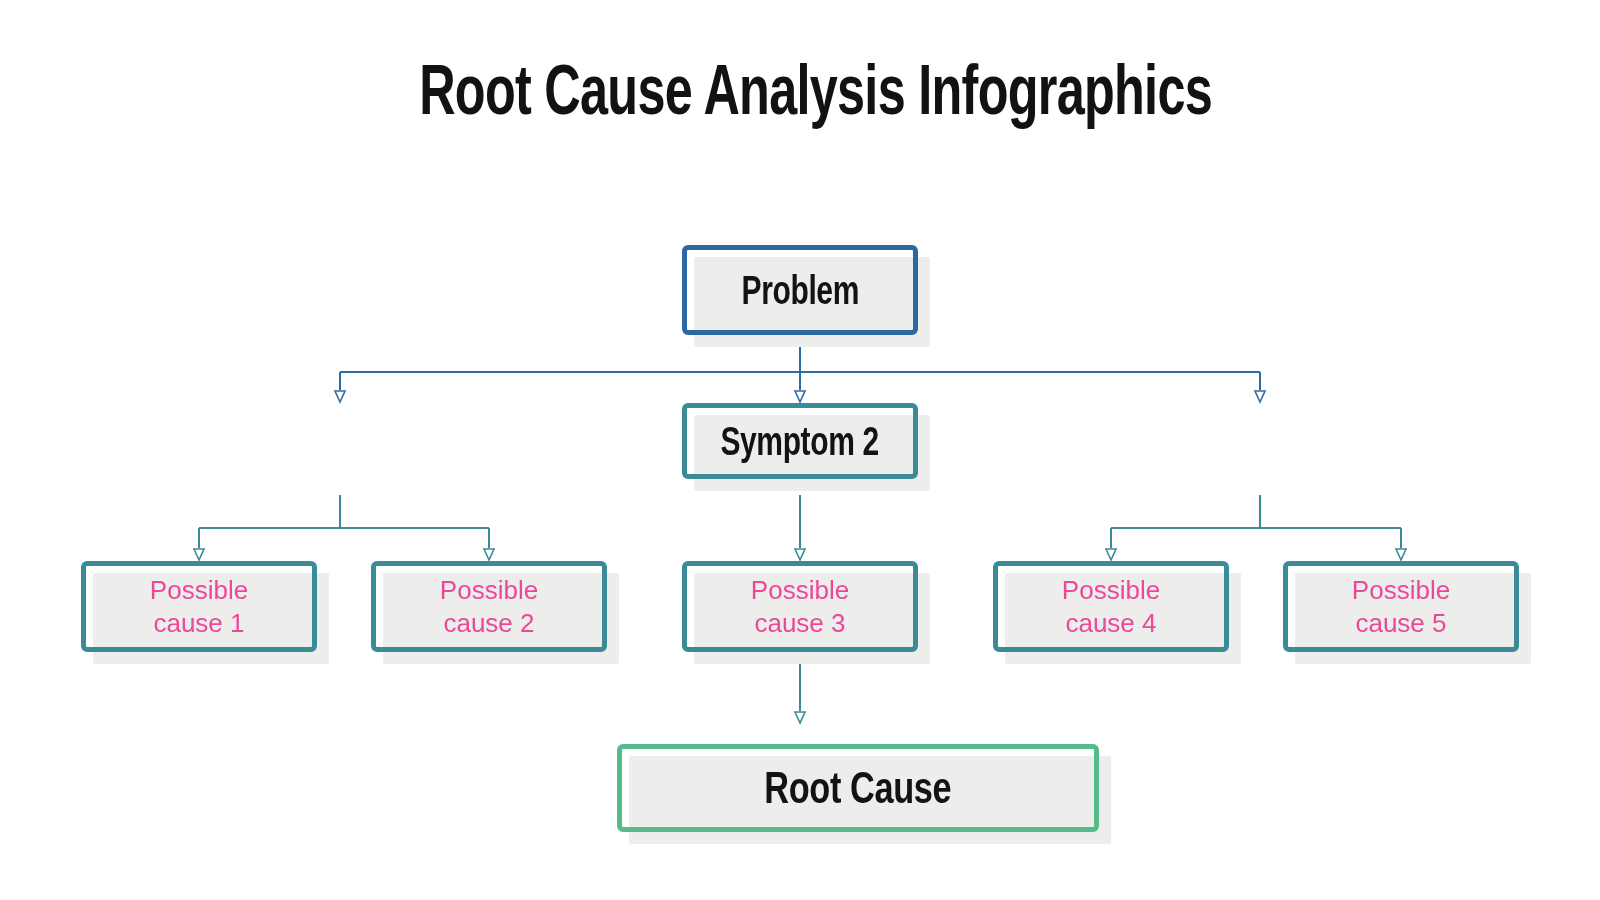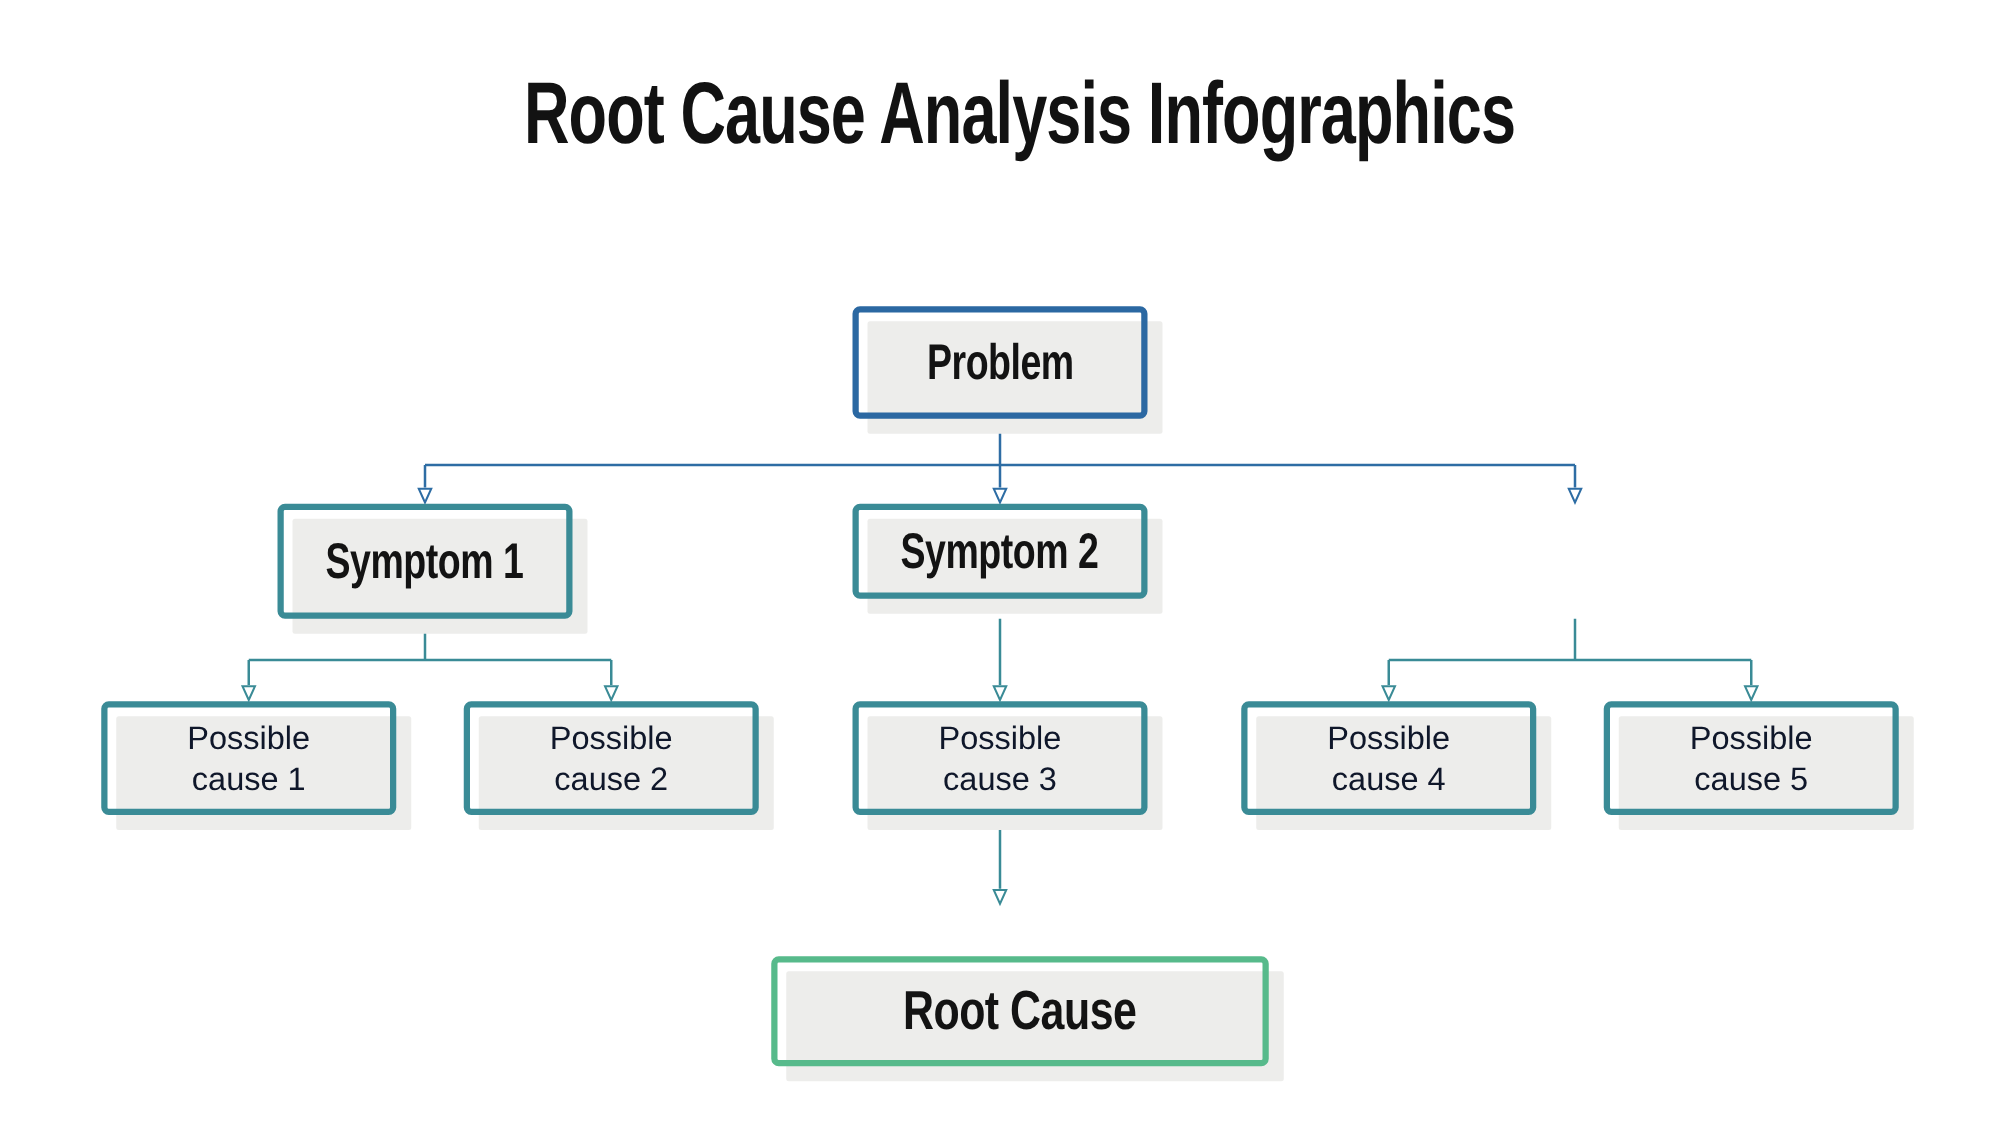--- a/index.html
+++ b/index.html
@@ -50,21 +50,21 @@
   .heading {
     display:inline-block;
     font-weight:700; font-size:40px; letter-spacing:-0.5px;
     transform:scaleX(.75); transform-origin:center;
     color:#131313; white-space:pre-line;
   }
   .heading.big { font-size:44px; transform:scaleX(.78); }
   .plain {
     display:inline-block;
     font-size:26px; font-weight:400; line-height:1.25;
-    color:#0f172a; white-space:pre-line;
+    color:#ec4899; white-space:pre-line;
   }
 </style>
 </head>
 <body>
 
 <div class="stage">
 
   <div class="title">
     <span>Root Cause Analysis Infographics</span>
   </div>
@@ -93,27 +93,20 @@
   </svg>
 
   <div class="node blue" style="left:682px; top:245px; width:236px; height:90px;">
     <div class="shadow"></div>
     <div class="frame"></div>
     <div class="label">
         <span class="heading">Problem</span>
       </div>
   </div>
 
-  <div class="node teal" style="left:222px; top:403px; width:236px; height:92px;">
-    <div class="shadow"></div>
-    <div class="frame"></div>
-    <div class="label">
-        <span class="heading">Symptom 1</span>
-      </div>
-  </div>
 
   <div class="node teal" style="left:682px; top:403px; width:236px; height:76px;">
     <div class="shadow"></div>
     <div class="frame"></div>
     <div class="label">
         <span class="heading">Symptom 2</span>
       </div>
   </div>
 
 
@@ -155,21 +148,21 @@
 
   <div class="node teal" style="left:1283px; top:561px; width:236px; height:91px;">
     <div class="shadow"></div>
     <div class="frame"></div>
     <div class="label">
         <span class="plain">Possible
 cause 5</span>
       </div>
   </div>
 
-  <div class="node green" style="left:617px; top:765px; width:398px; height:88px;">
+  <div class="node green" style="left:617px; top:744px; width:439px; height:88px;padding-left:43px;">
     <div class="shadow"></div>
     <div class="frame"></div>
     <div class="label">
         <span class="heading big">Root Cause</span>
       </div>
   </div>
 
 </div>
 
 </body></html>

